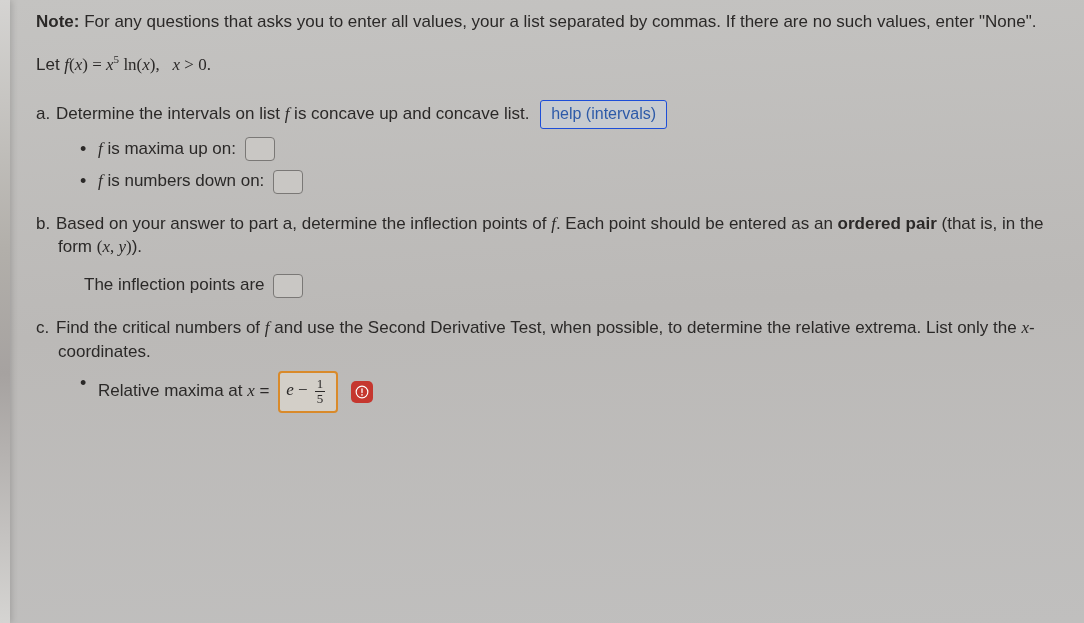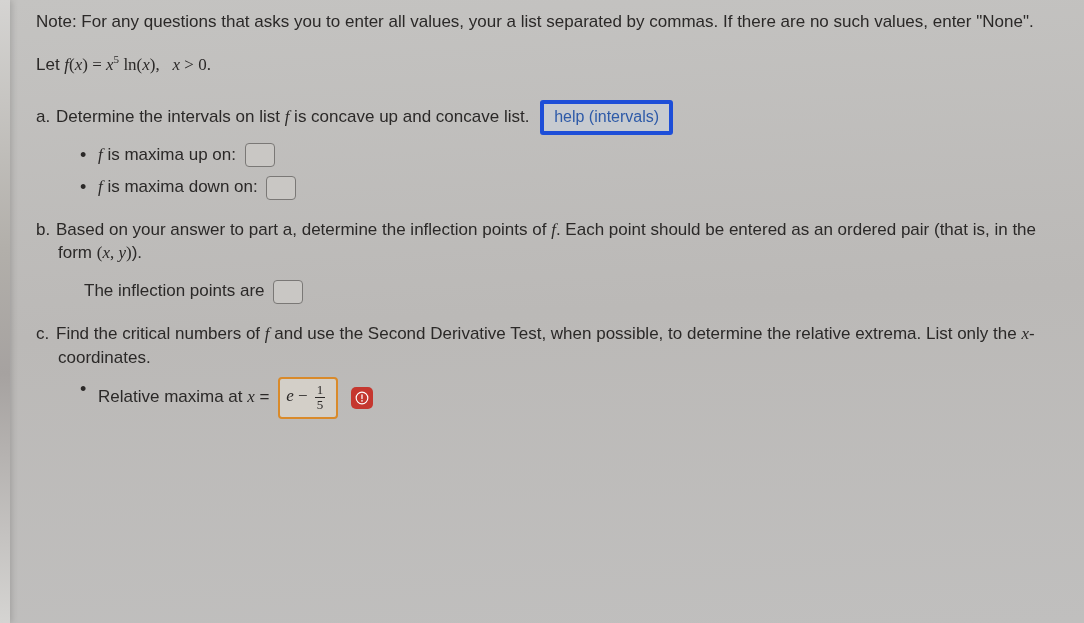--- a/index.html
+++ b/index.html
@@ -12,41 +12,41 @@
     font-size:17px;
     line-height:1.4;
     position:relative;
   }
   body:before{
     content:"";position:absolute;left:0;top:0;bottom:0;width:10px;
     background:linear-gradient(180deg,#d5d4d2 0%,#b2afaa 40%,#a6a2a0 60%,#d5d4d2 100%);
     box-shadow:2px 0 6px rgba(0,0,0,.15);
   }
   .note{margin-bottom:18px}
-  b{font-weight:400}
+  b{font-weight:700}
   .mathit{font-family:"Cambria Math","STIXGeneral",Georgia,serif;font-style:italic}
   .mathrm{font-family:"Cambria Math","STIXGeneral",Georgia,serif;font-style:normal}
   .let{margin:8px 0 24px 0}
   sup{font-size:.65em;vertical-align:super;font-style:normal}
   ol.parts{list-style:none;padding-left:22px;margin:0}
   ol.parts>li{margin-bottom:18px}
   ol.parts .lbl{display:inline-block;width:20px;margin-left:-22px}
   ul.bul{list-style:none;padding-left:40px;margin:8px 0}
   ul.bul>li{position:relative;margin:8px 0}
   ul.bul>li:before{content:"\2022";position:absolute;left:-18px;top:0;font-size:18px}
   .inbox{
     display:inline-block;min-width:20px;height:22px;padding:0 4px;
     border:1px solid #7a7876;border-radius:4px;background:#c9c7c4;
     vertical-align:middle;margin-left:4px;
     font-family:"Cambria Math","STIXGeneral",Georgia,serif;
   }
   .inbox.wide{min-width:44px;height:34px;padding:2px 6px;line-height:30px}
   .inbox.orange{border:2px solid #d98a2a;background:#d3cfc8}
   .help-btn{
-    display:inline-block;border:4px solid #1d4ed8;border-radius:3px;
+    display:inline-block;border:1px solid #1d4ed8;border-radius:3px;
     padding:2px 10px;color:#2d5aa8;background:#c7cbd0;margin-left:6px;
     font-size:16px;cursor:pointer
   }
   .err-badge{
     display:inline-flex;align-items:center;justify-content:center;
     width:22px;height:22px;border-radius:5px;background:#c5372f;
     margin-left:8px;vertical-align:middle
   }
   .err-badge svg{width:14px;height:14px}
   .frac{display:inline-block;vertical-align:middle;text-align:center;font-family:"Cambria Math",Georgia,serif;font-size:13px;line-height:1.05;margin-left:3px}
@@ -69,21 +69,21 @@
 
   <li>
     <span class="lbl">a.</span><span>Determine the intervals on list </span><span class="mathit">f</span><span> is concave up and concave list.</span>
     <span class="help-btn">help (intervals)</span>
     <ul class="bul">
       <li>
         <span class="mathit">f</span><span> is maxima up on:</span>
         <span class="inbox"></span>
       </li>
       <li>
-        <span class="mathit">f</span><span> is maxima down on:</span>
+        <span class="mathit">f</span><span> is numbers down on:</span>
         <span class="inbox"></span>
       </li>
     </ul>
   </li>
 
   <li>
     <span class="lbl">b.</span><span>Based on your answer to part a, determine the inflection points of </span><span class="mathit">f</span><span>. Each point should be entered as an </span><b>ordered pair</b><span> (that is, in the form </span><span class="mathrm">(</span><span class="mathit">x</span><span class="mathrm">, </span><span class="mathit">y</span><span class="mathrm">)</span><span>).</span>
     <div class="sub">
       <span>The inflection points are</span>
       <span class="inbox"></span>

